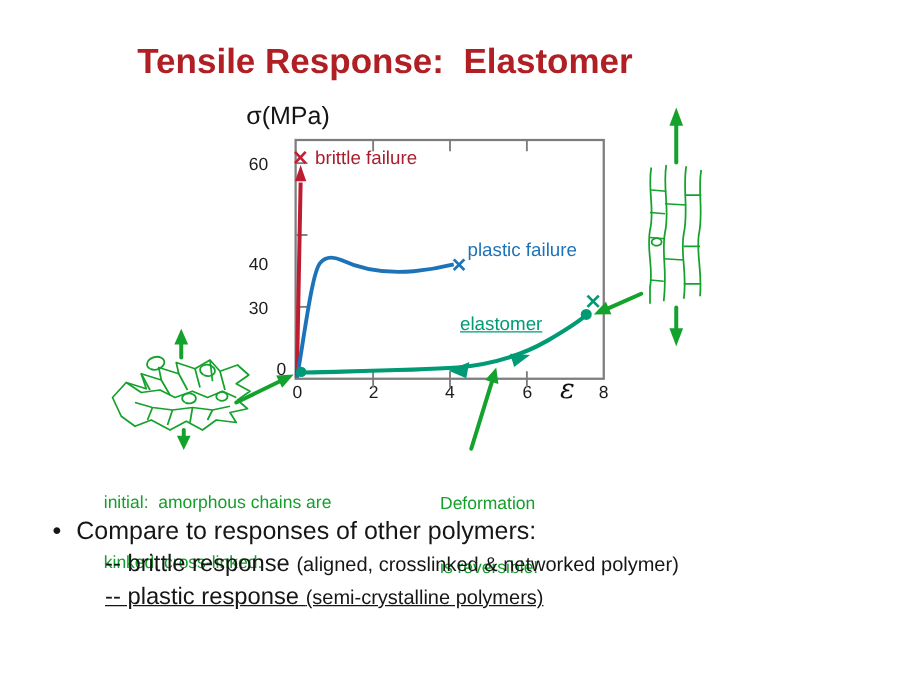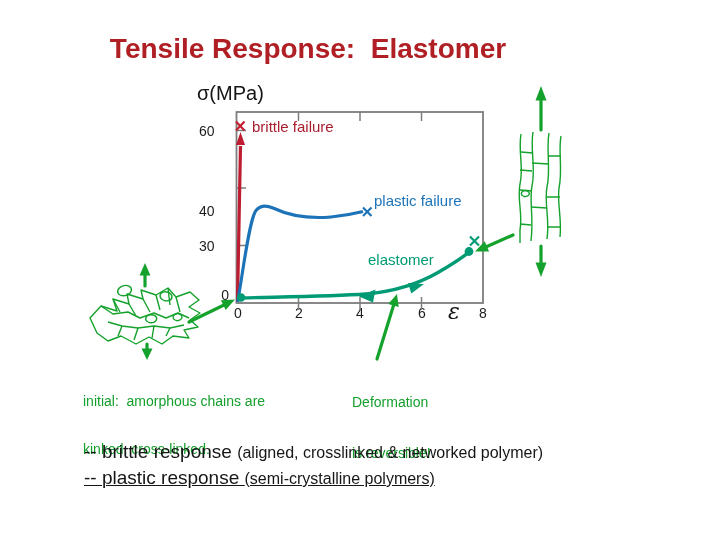--- a/index.html
+++ b/index.html
@@ -10,21 +10,21 @@
          color:#b01f24;white-space:pre;}
   .ylab{top:82px;left:197px;font-size:20px;color:#141414;}
   .tick{font-size:14px;color:#1c1c1c;}
   .ytick{left:199px;width:28px;text-align:left;}
   .xtick{width:22px;text-align:center;top:305px;}
   .xlab{top:299px;left:448px;font-size:22px;font-style:italic;color:#111;
         font-family:"DejaVu Serif",serif;}
   .clabel{font-size:15px;white-space:pre;}
   .lbl-brittle{top:118px;left:252px;color:#a81e2e;}
   .lbl-plastic{top:192px;left:374px;color:#1d73b8;}
-  .lbl-elastomer{top:251px;left:368px;color:#009b74;}
+  .lbl-elastomer{top:251px;left:368px;color:#009b74;text-decoration:underline;}
   .green-text{color:#149f2b;font-size:14px;line-height:16px;white-space:pre;}
   .t-initial{top:361px;left:83px;}
   .t-deform{top:360px;left:352px;line-height:17px;}
   .t-final{top:284px;left:501px;width:94px;text-align:center;font-size:13.5px;line-height:15px;}
   .bullet-line{color:#161616;white-space:pre;}
   .b1{top:414px;left:42px;font-size:20px;}
   .b1 .dot{margin-right:12px;}
   .b2{top:441px;left:84px;}
   .b3{top:467px;left:84px;text-decoration:underline;}
   .bmain{font-size:19px;}
@@ -58,20 +58,21 @@
 
   <div class="abs green-text t-initial">
     <div>initial:  amorphous chains are</div>
     <div>kinked, cross-linked.</div>
   </div>
   <div class="abs green-text t-deform">
     <div>Deformation</div>
     <div>is reversible!</div>
   </div>
 
+  <div class="abs bullet-line b1"><span class="dot">•</span><span>Compare to responses of other polymers:</span></div>
   <div class="abs bullet-line b2"><span class="bmain">-- brittle response </span><span class="bparen">(aligned, crosslinked &amp; networked polymer)</span></div>
   <div class="abs bullet-line b3"><span class="bmain">-- plastic response </span><span class="bparen">(semi-crystalline polymers)</span></div>
 
   <svg class="overlay" width="720" height="540" viewBox="0 0 720 540">
 
     <g stroke="#7d7d7d" fill="none">
       <rect x="236.5" y="112" width="246.5" height="191" stroke-width="1.8"></rect>
       <g stroke-width="1.5">
         <line x1="237" y1="130.5" x2="246" y2="130.5"></line>
         <line x1="237" y1="188" x2="246" y2="188"></line>

